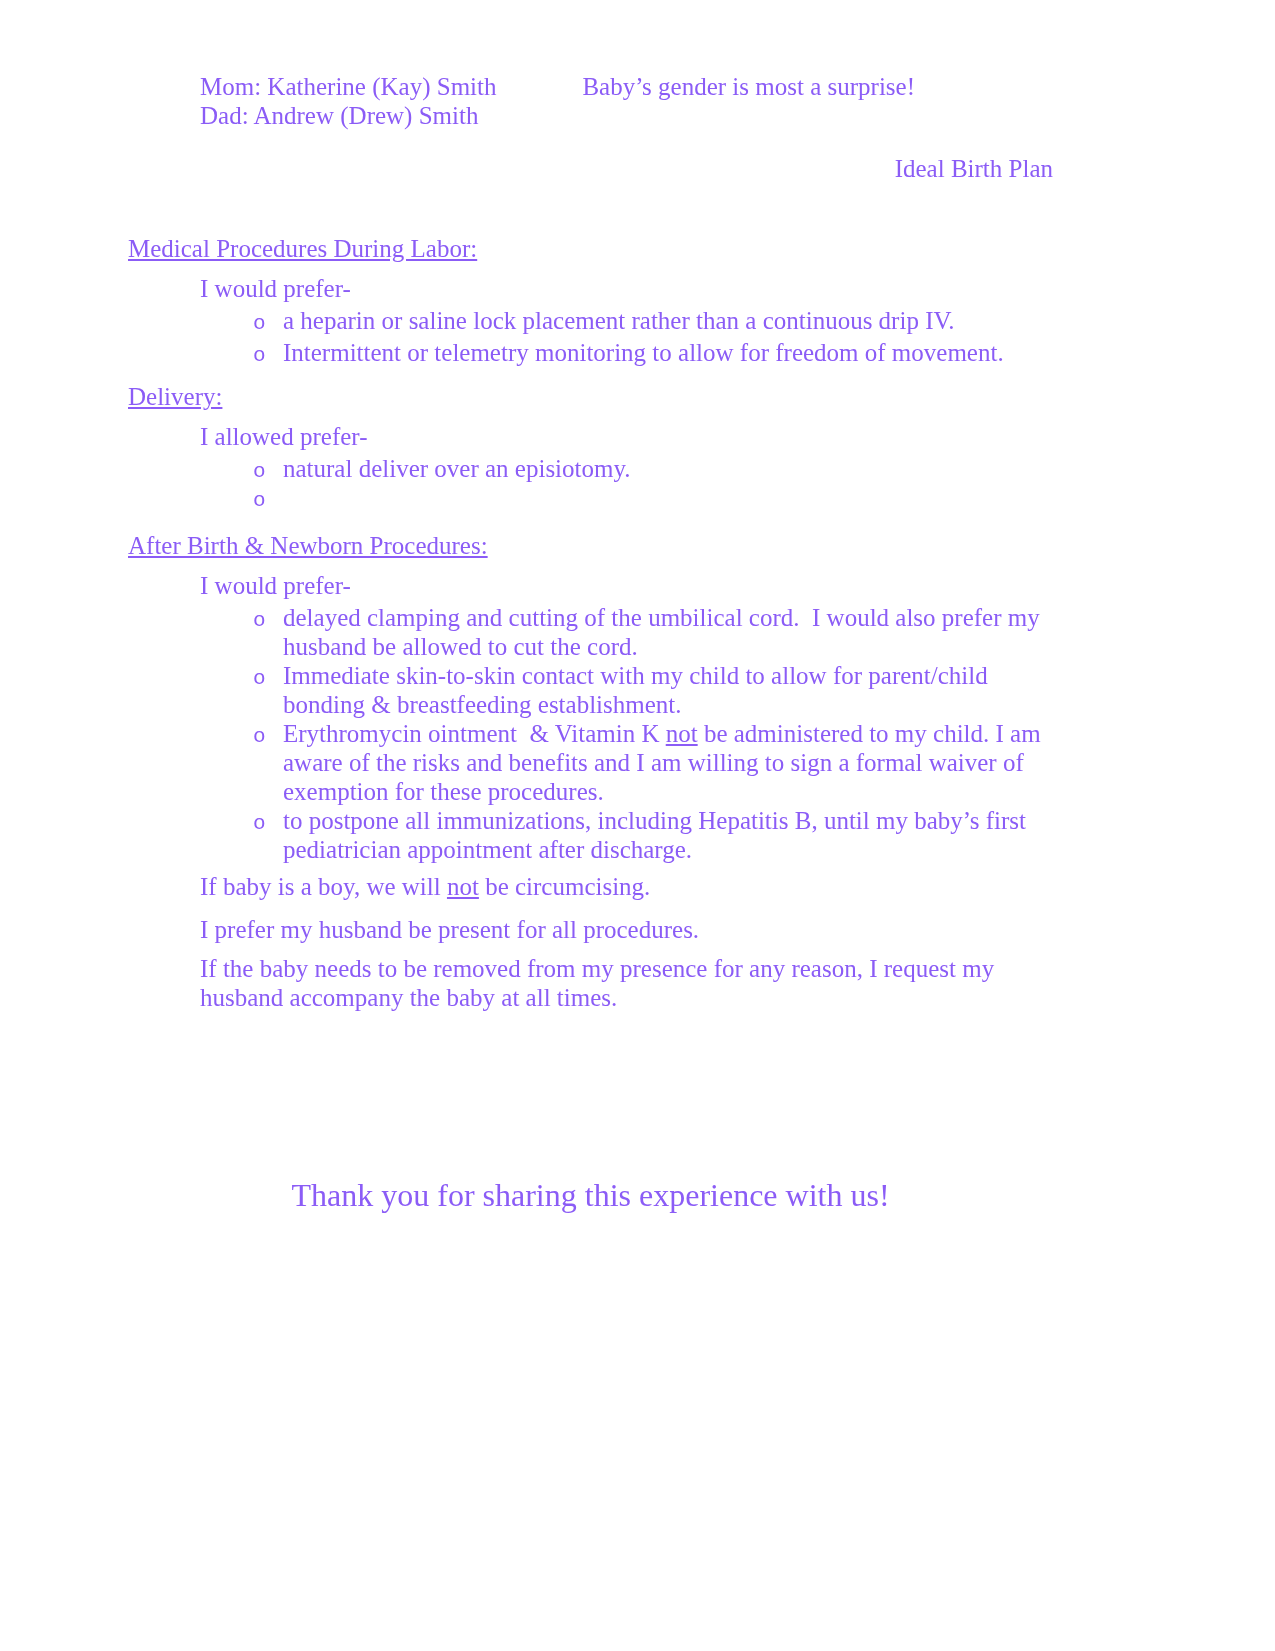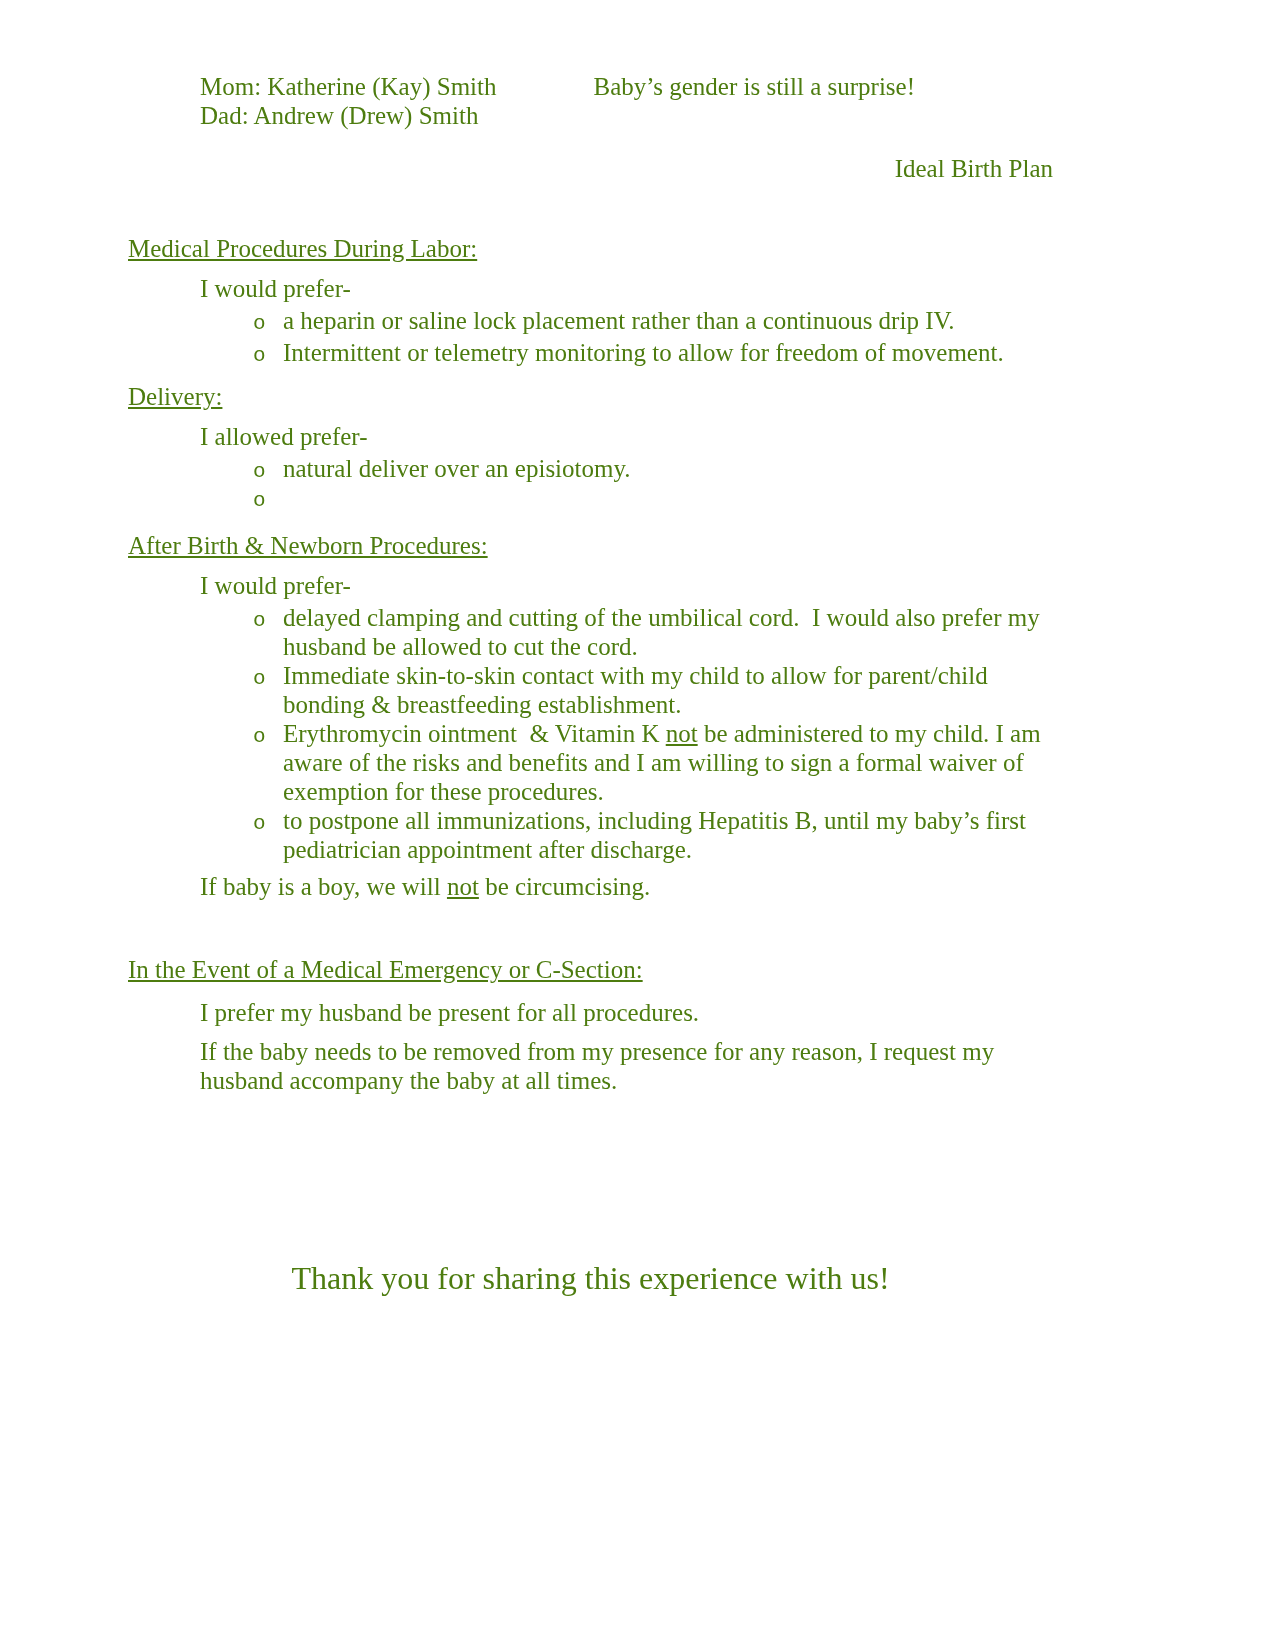--- a/index.html
+++ b/index.html
@@ -5,21 +5,21 @@
   html, body {
     margin: 0;
     padding: 0;
     background: #ffffff;
   }
   .page {
     position: relative;
     width: 1147px;
     height: 1651px;
     background: #ffffff;
-    color: #4d7c0f;
+    color: #8b5cf6;
     font-family: "Liberation Serif", "DejaVu Serif", serif;
     font-size: 25px;
     line-height: 29px;
     box-sizing: border-box;
     padding: 72px 94px 0 128px;
     overflow: hidden;
   }
   .header {
     display: flex;
     justify-content: space-between;
@@ -81,21 +81,21 @@
 <body>
 
 <div class="page">
 
   <div class="header">
     <div class="header-left">
       <div>Mom: Katherine (Kay) Smith</div>
       <div>Dad: Andrew (Drew) Smith</div>
     </div>
     <div class="header-right">
-      <div>Baby’s gender is still a surprise!</div>
+      <div>Baby’s gender is most a surprise!</div>
     </div>
   </div>
 
   <div class="title">Ideal Birth Plan</div>
 
   <h2 class="sect sect-labor">Medical Procedures During Labor:</h2>
   <p class="intro">I would prefer-</p>
   <ul class="blist">
     <li>
       <span class="marker">o</span>
@@ -134,19 +134,18 @@
       <span class="marker">o</span>
       <span class="btext"><span>Erythromycin ointment  &amp; Vitamin K </span><span class="u">not</span><span> be administered to my child. I am aware of the risks and benefits and I am willing to sign a formal waiver of exemption for these procedures.</span></span>
     </li>
     <li>
       <span class="marker">o</span>
       <span class="btext">to postpone all immunizations, including Hepatitis B, until my baby’s first pediatrician appointment after discharge.</span>
     </li>
   </ul>
   <p class="note"><span>If baby is a boy, we will </span><span class="u">not</span><span> be circumcising.</span></p>
 
-  <h2 class="sect sect-emergency">In the Event of a Medical Emergency or C-Section:</h2>
   <p class="para1">I prefer my husband be present for all procedures.</p>
   <p class="para2">If the baby needs to be removed from my presence for any reason, I request my husband accompany the baby at all times.</p>
 
   <div class="thanks">Thank you for sharing this experience with us!</div>
 
 </div>
 
 </body></html>

